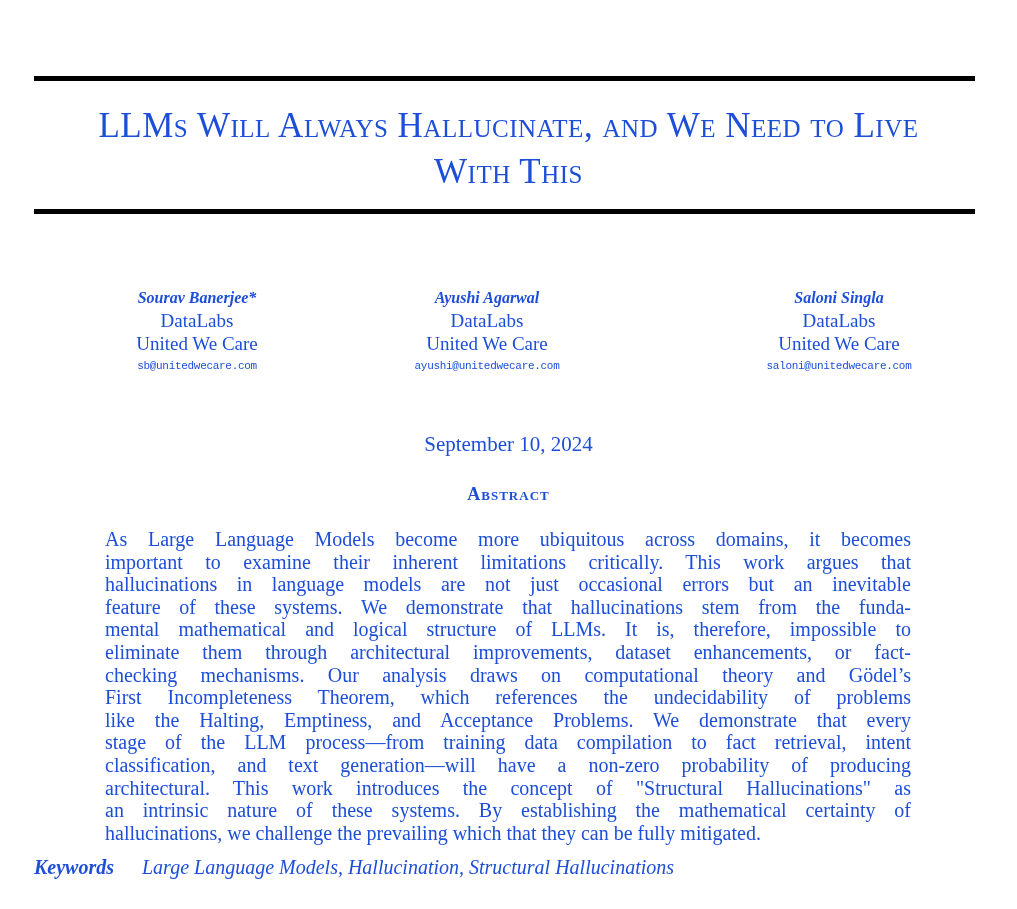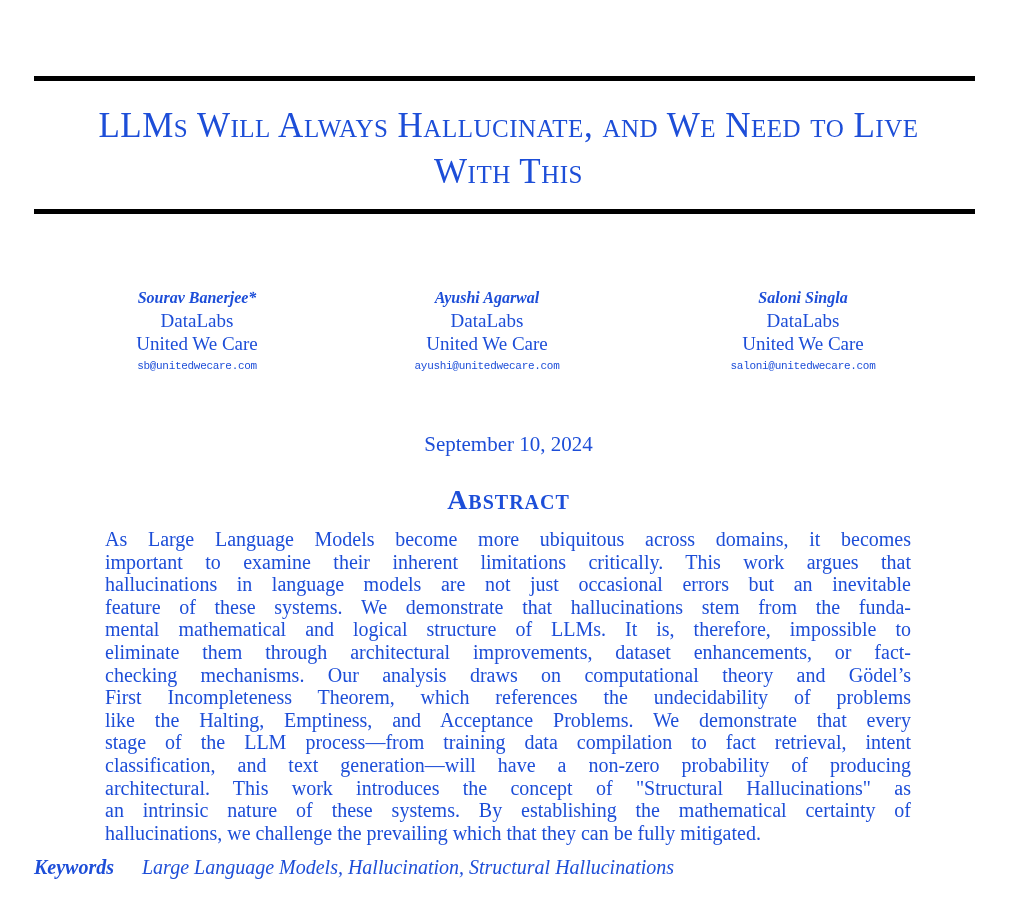--- a/index.html
+++ b/index.html
@@ -36,21 +36,21 @@
   .author {
     position: absolute;
     top: 286px;
     width: 300px;
     text-align: center;
     font-size: 19px;
     line-height: 23px;
   }
   .author-1 { left: 47px; }
   .author-2 { left: 337px; }
-  .author-3 { left: 653px; }
+  .author-3 { left: 689px; }
   .author .name { font-weight: bold; font-size: 16px; font-style: italic; }
   .author .email {
     font-family: "Liberation Mono", monospace;
     font-size: 11px;
     letter-spacing: -0.3px;
   }
   .date-line {
     position: absolute;
     top: 432px;
     left: 0;
@@ -59,21 +59,21 @@
     font-size: 21px;
   }
   .abstract-heading {
     position: absolute;
     top: 484px;
     left: 0;
     width: 100%;
     text-align: center;
     font-weight: bold;
     font-variant: small-caps;
-    font-size: 28px;
+    font-size: 18px;
     letter-spacing: 1px;
   }
   .abstract-body {
     position: absolute;
     top: 528px;
     left: 105px;
     width: 806px;
     font-size: 20px;
     line-height: 22.6px;
   }

